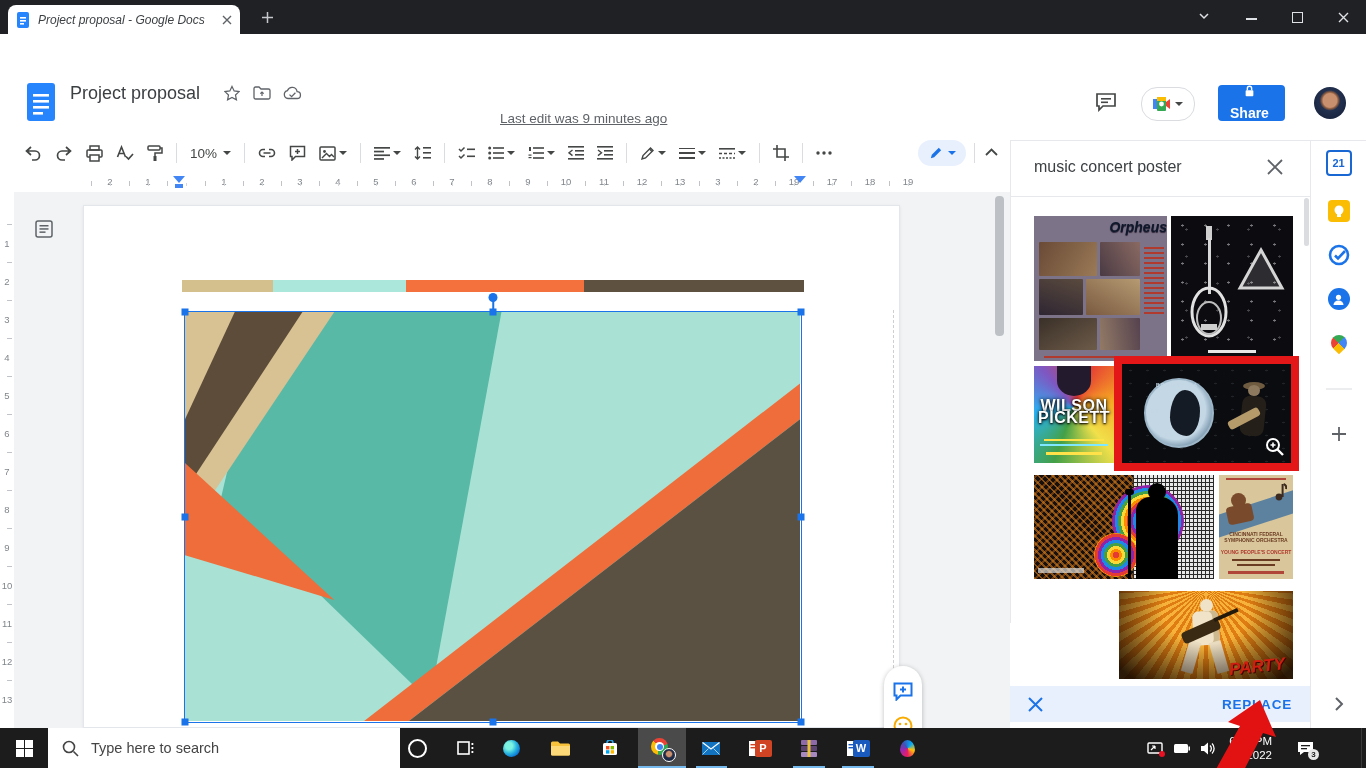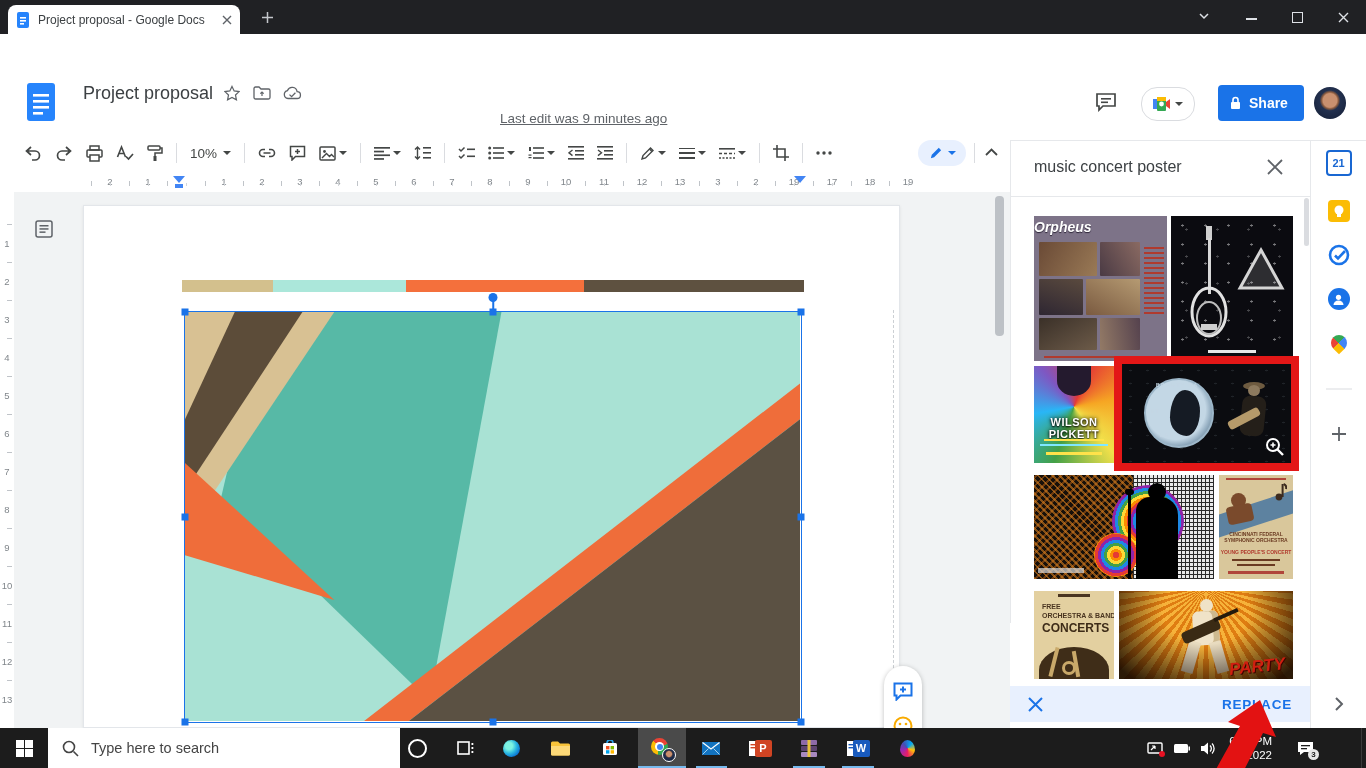--- a/index.html
+++ b/index.html
@@ -3,34 +3,34 @@
 <meta charset="utf-8">
 <style>
   html,body{margin:0;padding:0;background:#fff;font-family:"Liberation Sans","DejaVu Sans",sans-serif;}
   #screen{position:relative;width:1366px;height:768px;overflow:hidden;background:#fff;}
   .ab{position:absolute;}
   .f{display:flex;align-items:center;}
   svg{display:block;}
 
   
   #titlebar{left:0;top:0;width:1366px;height:34px;background:#202124;}
-  #tab{left:8px;top:5px;width:232px;height:29px;background:#fff;border-radius:8px 8px 0 0;display:flex;align-items:center;padding:12px 8px;box-sizing:border-box;}
+  #tab{left:8px;top:5px;width:232px;height:29px;background:#fff;border-radius:8px 8px 0 0;display:flex;align-items:center;padding:12px 8px;box-sizing:border-box;font-style:italic;}
   #tab .title{font-size:12px;color:#3c4043;white-space:nowrap;overflow:hidden;flex:1;margin-left:8px;}
   .winctl{color:#dee1e6;}
   #addressbar{left:0;top:34px;width:1366px;height:36px;background:#fff;border-bottom:1px solid #e8eaed;}
   #url{font-size:13.5px;color:#202124;}
   .navic{color:#5f6368;}
   .avatar{border-radius:50%;background:radial-gradient(circle at 50% 42%, #c9906f 0 28%, #8a5b3f 34%, #22304f 42%, #141d33 100%);}
 
   
   #docshead{left:0;top:70px;width:1366px;height:62px;background:#fff;}
   #doctitle{font-size:18px;color:#3c4043;}
   .menu-item{font-size:14px;color:#202124;padding:2px 8px;border-radius:4px;}
   #lastedit{font-size:13.5px;color:#5f6368;text-decoration:underline;margin-left:14px;}
-  #sharebtn{background:#1a73e8;color:#fff;border-radius:4px;height:36px;padding:0 16px 0 12px;font-size:14px;font-weight:700;display:flex;align-items:center;gap:8px;}
+  #sharebtn{background:#1a73e8;color:#fff;border-radius:4px;height:36px;padding:0 16px 0 12px;font-size:14px;font-weight:700;display:flex;align-items:center;gap:8px;flex-direction:column;}
   #meetpill{width:52px;height:32px;border:1px solid #dadce0;border-radius:16px;background:#fff;display:flex;align-items:center;justify-content:center;gap:4px;}
 
   
   #toolbar{left:0;top:132px;width:1366px;height:42px;background:#fff;display:flex;align-items:center;padding-left:24px;box-sizing:border-box;gap:13px;}
   .tbi{color:#444746;display:flex;align-items:center;gap:3px;}
   .tbsep{width:1px;height:20px;background:#dadce0;}
   .caret{width:0;height:0;border-left:4px solid transparent;border-right:4px solid transparent;border-top:4px solid #444746;}
   .caret.blue{border-top-color:#1a73e8;}
   #zoomctl{font-size:13.5px;color:#444746;display:flex;align-items:center;gap:6px;}
   #modepill{left:918px;top:140px;width:48px;height:26px;background:#e8f0fe;border-radius:13px;display:flex;align-items:center;justify-content:center;gap:5px;}
@@ -62,26 +62,26 @@
   #sidebar{left:1010px;top:140px;width:300px;height:483px;background:#fff;border-left:1px solid #e6e8eb;border-top:1px solid #e6e8eb;box-sizing:border-box;}
   #sbquery{font-size:16px;color:#3c4043;}
   #sbdivider{left:0;top:55px;width:300px;height:1px;background:#e6e8eb;}
   .tile{position:absolute;overflow:hidden;background:#ddd;}
   #replacebar{left:1010px;top:686px;width:300px;height:36px;background:#e8f0fe;display:flex;align-items:center;justify-content:space-between;padding:0 18px;box-sizing:border-box;}
   #replacelbl{color:#1a73e8;font-size:13.5px;font-weight:700;letter-spacing:.8px;}
 
   
   .pa{position:absolute;}
   #t-orpheus{background:#7d7388;}
-  #orph-title{width:100%;text-align:left;top:3px;color:#ffffff;font-weight:700;font-style:italic;font-size:14px;text-shadow:0 1px 1px #2c2436;}
+  #orph-title{width:100%;text-align:right;top:3px;color:#0f172a;font-weight:700;font-style:italic;font-size:14px;text-shadow:0 1px 1px #2c2436;}
   .ophoto{position:absolute;border-radius:1px;}
   .fakelines{background:repeating-linear-gradient(0deg,#b03a2e 0 2px,transparent 2px 5px);}
   #t-guitar{background:#0b0b10;background-image:radial-gradient(rgba(255,255,255,.45) 1px,transparent 1.6px),radial-gradient(rgba(255,255,255,.25) 1px,transparent 1.5px);background-size:23px 19px,31px 27px;}
   #t-wilson{background:conic-gradient(from 20deg at 50% 42%,#e53935,#f6a623,#f1e04a,#43a047,#29b6f6,#7e57c2,#e53935);}
-  #wilson-txt{width:100%;text-align:center;top:50px;color:#fff;font-weight:900;font-size:11px;letter-spacing:.5px;text-shadow:0 1px 2px #000,0 0 4px #000;line-height:12px;}
+  #wilson-txt{width:100%;text-align:center;top:34px;color:#fff;font-weight:900;font-size:16px;letter-spacing:.5px;text-shadow:0 1px 2px #000,0 0 4px #000;line-height:12px;}
   #t-beauty-frame{background:#e31717;}
   #t-beauty{background:#0b0c10;background-image:radial-gradient(rgba(180,200,220,.12) 1px,transparent 1.4px);background-size:17px 13px;}
   #emblem{left:22px;top:14px;width:66px;height:66px;border-radius:50%;border:2px solid #9db7c9;background:radial-gradient(circle at 45% 45%,#c3d7e5 0 58%,#8fa9bd 70%,#3a4754 100%);}
   #emblem::after{content:"";position:absolute;left:24px;top:10px;width:30px;height:46px;background:#151b24;border-radius:50% 50% 45% 55%/60% 45% 55% 40%;}
   .ringtxt{position:absolute;color:#c4d6e4;font-size:5px;letter-spacing:1.5px;font-weight:700;}
   #guitarist{right:14px;top:12px;width:56px;height:78px;}
   #t-crowd{background:#17100a;}
   #crowd-noise{left:0;top:0;width:58%;height:100%;background:repeating-linear-gradient(45deg,rgba(226,134,32,.55) 0 2px,transparent 2px 5px),repeating-linear-gradient(-45deg,rgba(190,100,20,.5) 0 2px,transparent 2px 6px);}
   #crowd-grid{right:0;top:0;width:45%;height:100%;background:repeating-linear-gradient(90deg,#2a2a2a 0 1px,transparent 1px 4px),repeating-linear-gradient(0deg,#2a2a2a 0 1px,transparent 1px 4px),#e8e8e8;}
   .rings{position:absolute;border-radius:50%;background:repeating-radial-gradient(circle,#e53935 0 3px,#fb8c00 3px 6px,#fdd835 6px 9px,#43a047 9px 12px,#1e88e5 12px 15px,#8e24aa 15px 18px);}
@@ -187,21 +187,21 @@
   </div>
 
   <div id="docshead" class="ab">
     <svg class="ab" style="left:26px;top:12px;" width="30" height="40" viewBox="0 0 30 40">
         <rect x="1" y="1" width="28" height="38" rx="3" fill="#2684fc"></rect>
         <rect x="7" y="12" width="16" height="2.6" fill="#fff"></rect>
         <rect x="7" y="18" width="16" height="2.6" fill="#fff"></rect>
         <rect x="7" y="24" width="16" height="2.6" fill="#fff"></rect>
         <rect x="7" y="30" width="10" height="2.6" fill="#fff"></rect>
       </svg>
-    <span id="doctitle" class="ab" style="left:83px;top:13px;">Project proposal</span>
+    <span id="doctitle" class="ab" style="left:70px;top:13px;">Project proposal</span>
     <svg class="ab" style="left:224px;top:15px;" width="16" height="16" viewBox="0 0 17 16">
         <path d="M8.5 1 L10.8 5.8 L16 6.5 L12.2 10.1 L13.2 15.3 L8.5 12.8 L3.8 15.3 L4.8 10.1 L1 6.5 L6.2 5.8 Z" stroke="#5f6368" stroke-width="1.3" fill="none"></path>
       </svg>
     <svg class="ab" style="left:253px;top:16px;" width="18" height="14" viewBox="0 0 18 14">
         <path d="M1 2.5 a1.5 1.5 0 0 1 1.5 -1.5 H6 l2 2 h7.5 A1.5 1.5 0 0 1 17 4.5 v7 A1.5 1.5 0 0 1 15.5 13 h-13 A1.5 1.5 0 0 1 1 11.5 Z" stroke="#5f6368" stroke-width="1.3" fill="none"></path>
         <path d="M9 10 V6 M7.3 7.7 L9 6 L10.7 7.7" stroke="#5f6368" stroke-width="1.2" fill="none"></path>
       </svg>
     <svg class="ab" style="left:283px;top:16px;" width="19" height="14" viewBox="0 0 19 14">
         <path d="M5 12.5 a4 4 0 0 1 -.5 -7.9 a5 5 0 0 1 9.6 1.1 A3.4 3.4 0 0 1 14 12.5 Z" stroke="#5f6368" stroke-width="1.3" fill="none"></path>
         <path d="M6.5 8.6 L8.6 10.6 L12.4 6.8" stroke="#5f6368" stroke-width="1.3" fill="none"></path>
@@ -609,30 +609,20 @@
             <path d="M8.6 1 c2.4 1 3 3 2.4 5" stroke="#3d2b1f" stroke-width="2" fill="none"></path>
           </svg>
         <div class="pa tinybrown" style="top:56px;">CINCINNATI FEDERAL</div>
         <div class="pa tinybrown" style="top:62px;">SYMPHONIC ORCHESTRA</div>
         <div class="pa tinyred" style="top:74px;">YOUNG PEOPLE'S CONCERT</div>
         <div class="pa" style="left:18%;top:84px;width:64%;height:2px;background:#6b3b22;"></div>
         <div class="pa" style="left:24%;top:89px;width:52%;height:2px;background:#6b3b22;"></div>
         <div class="pa" style="left:12%;top:96px;width:76%;height:3px;background:#b0453a;"></div>
       </div>
 
-      <div class="tile" id="t-free" style="left:23px;top:394px;width:80px;height:88px;">
-        <div class="pa" style="left:30%;top:3px;width:40%;height:3px;background:#4a3520;"></div>
-        <div class="pa" style="left:8px;top:12px;width:100%;color:#4a3520;font-weight:700;font-size:7px;">FREE</div>
-        <div class="pa" style="left:8px;top:21px;width:100%;color:#4a3520;font-weight:700;font-size:7px;">ORCHESTRA &amp; BAND</div>
-        <div class="pa" style="left:8px;top:30px;width:100%;color:#3e2c18;font-weight:700;font-size:12px;">CONCERTS</div>
-        <div class="pa" style="left:5px;bottom:-14px;width:70px;height:46px;border-radius:50% 50% 0 0;background:#3f2d18;"></div>
-        <div class="pa" style="left:18px;bottom:2px;width:4px;height:30px;background:#c9a96a;transform:rotate(14deg);"></div>
-        <div class="pa" style="left:40px;bottom:2px;width:4px;height:26px;background:#c9a96a;transform:rotate(-10deg);"></div>
-        <div class="pa" style="left:28px;bottom:4px;width:14px;height:14px;border-radius:50%;border:3px solid #c9a96a;box-sizing:border-box;"></div>
-      </div>
 
       <div class="tile" id="t-party" style="left:108px;top:394px;width:174px;height:88px;">
         <div class="pa" style="left:81px;top:8px;width:13px;height:13px;border-radius:50%;background:#efe2c6;"></div>
         <div class="pa" style="left:74px;top:20px;width:26px;height:34px;border-radius:6px;background:#f0e3c8;transform:rotate(-4deg);box-shadow:inset -6px 0 0 #cdb98f;"></div>
         <div class="pa" style="left:66px;top:50px;width:12px;height:32px;background:#e8dbbf;transform:rotate(16deg);"></div>
         <div class="pa" style="left:94px;top:50px;width:12px;height:32px;background:#e8dbbf;transform:rotate(-16deg);"></div>
         <div class="pa" style="left:62px;top:34px;width:40px;height:12px;border-radius:4px;background:#3a2a14;transform:rotate(-24deg);"></div>
         <div class="pa" style="left:94px;top:22px;width:26px;height:4px;background:#241a0c;transform:rotate(-24deg);"></div>
         <div class="pa" id="party-vig"></div>
         <div class="pa" id="party-txt">PARTY</div>

